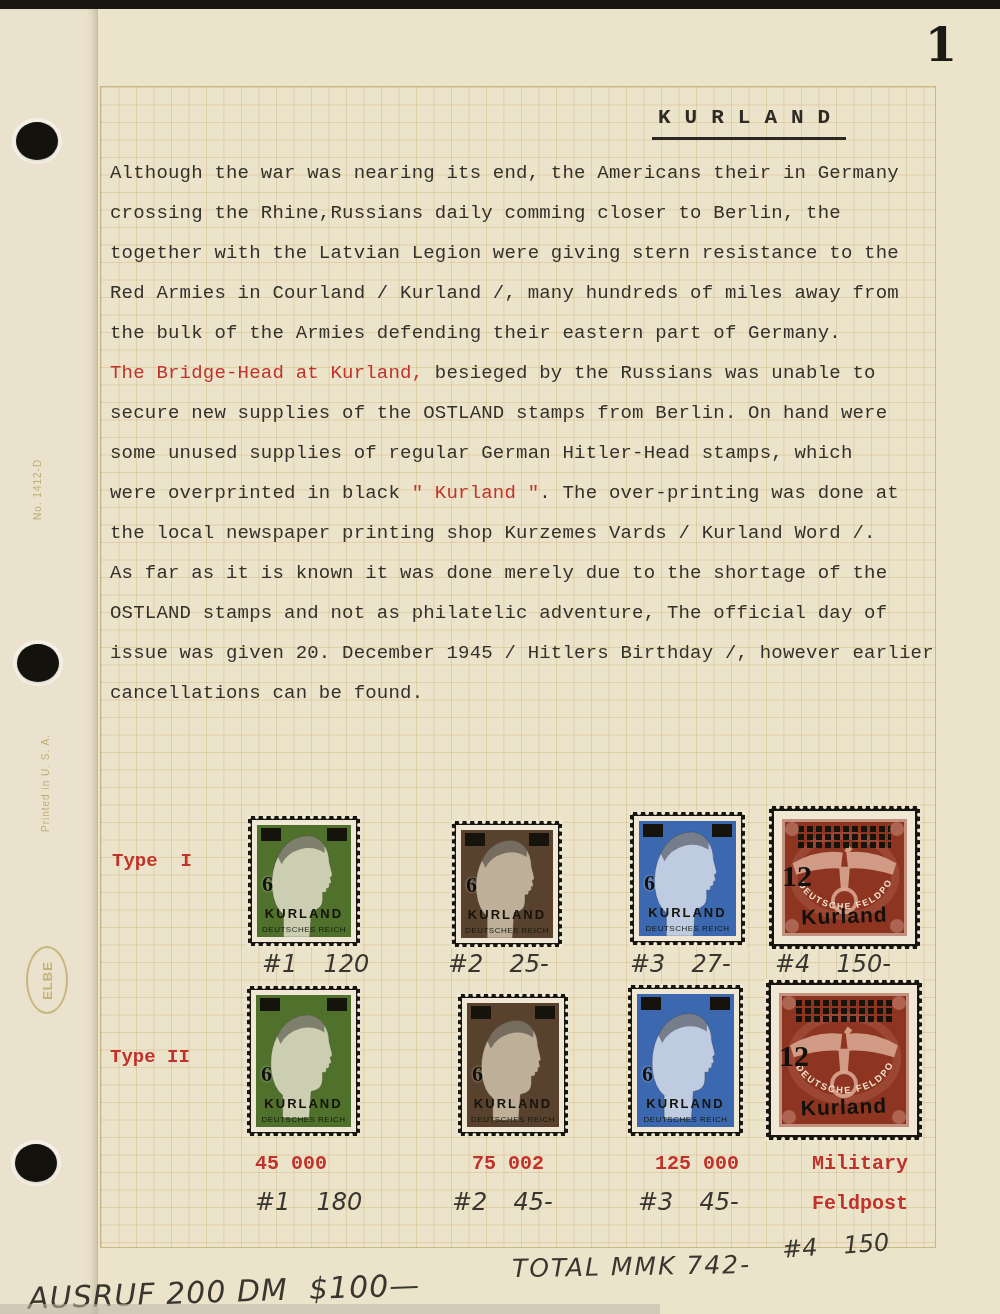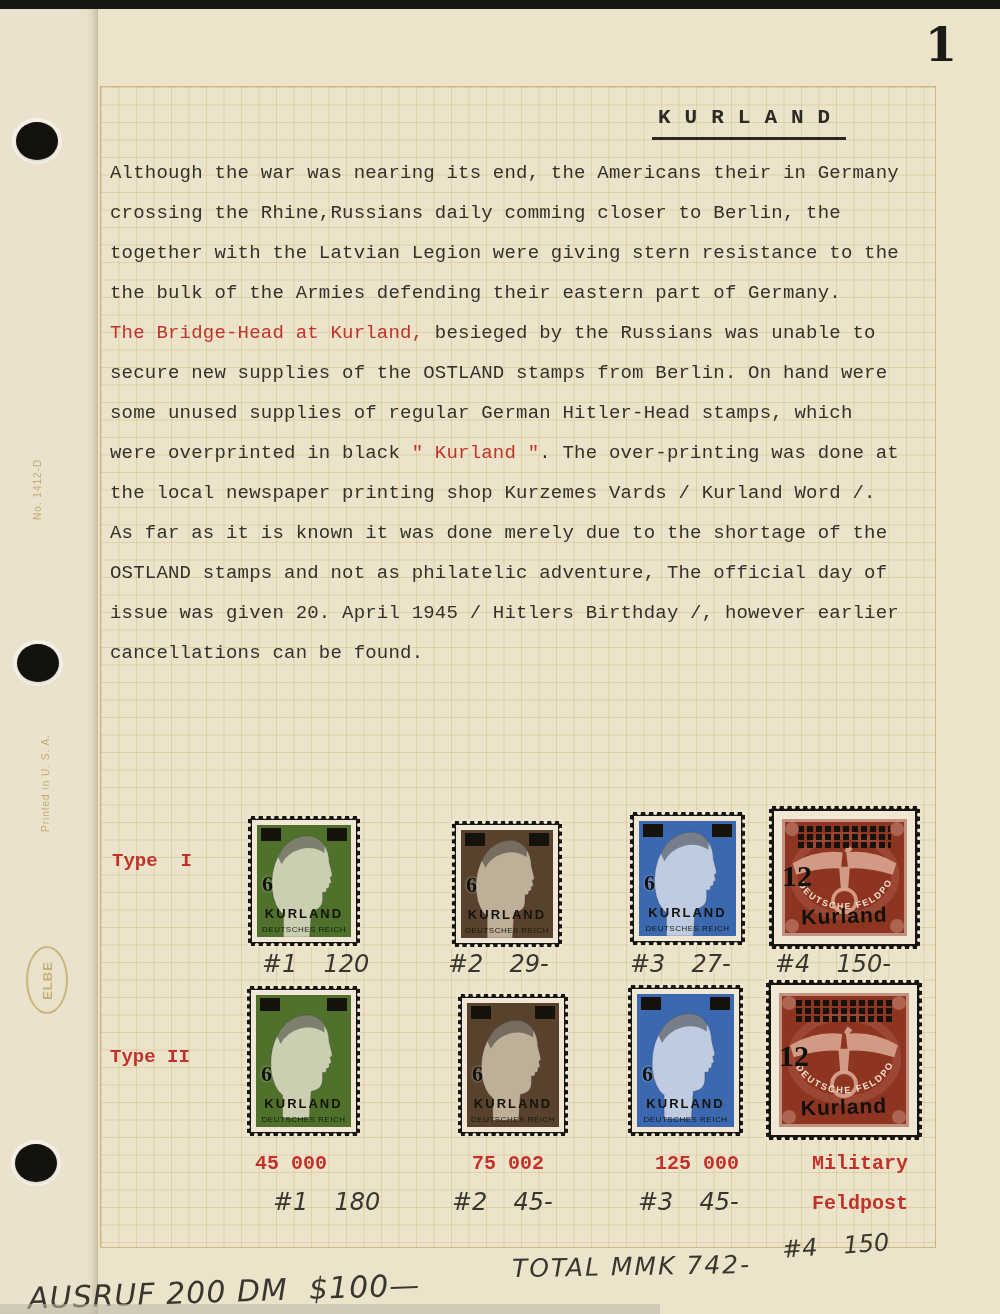--- a/index.html
+++ b/index.html
@@ -92,29 +92,30 @@
   <div class="grid-area"></div>
 
   <div class="page-num">1</div>
 
   <div class="title tw">KURLAND</div>
 
   <div class="para tw">
     <div class="tline"><span>Although the war was nearing its end, the Americans their in Germany</span></div>
     <div class="tline"><span>crossing the Rhine,Russians daily comming closer to Berlin, the</span></div>
     <div class="tline"><span>together with the Latvian Legion were giving stern resistance to the</span></div>
+    <div class="tline"><span>Red Armies in Courland / Kurland /, many hundreds of miles away from</span></div>
     <div class="tline"><span>the bulk of the Armies defending their eastern part of Germany.</span></div>
     <div class="tline"><span class="red">The Bridge-Head at Kurland,</span><span> besieged by the Russians was unable to</span></div>
     <div class="tline"><span>secure new supplies of the OSTLAND stamps from Berlin. On hand were</span></div>
     <div class="tline"><span>some unused supplies of regular German Hitler-Head stamps, which</span></div>
     <div class="tline"><span>were overprinted in black </span><span class="red">" Kurland "</span><span>. The over-printing was done at</span></div>
     <div class="tline"><span>the local newspaper printing shop Kurzemes Vards / Kurland Word /.</span></div>
     <div class="tline"><span>As far as it is known it was done merely due to the shortage of the</span></div>
     <div class="tline"><span>OSTLAND stamps and not as philatelic adventure, The official day of</span></div>
-    <div class="tline"><span>issue was given 20. April 1945 / Hitlers Birthday /, however earlier</span></div>
+    <div class="tline"><span>issue was given 20. December 1945 / Hitlers Birthday /, however earlier</span></div>
     <div class="tline"><span>cancellations can be found.</span></div>
   </div>
 
   <div class="type-label" style="left:112px;top:850px;">Type  I</div>
   <div class="type-label" style="left:110px;top:1046px;">Type II</div>
 
   <div class="mount" style="left:248px;top:816px;width:112px;height:130px;">
     <div class="paper">
         <div class="panel c-green">
       <svg class="art" viewBox="0 0 100 120">
@@ -188,21 +189,21 @@
           <div class="orn" style="right:3px;top:3px;"></div>
       <div class="orn" style="left:3px;bottom:3px;"></div>
           <div class="orn" style="right:3px;bottom:3px;"></div>
       <div class="fp-val">12</div>
       <div class="fp-name">Kurland</div>
     </div>
       </div>
   </div>
 
   <div class="hand ann" style="left:262px;top:950px;"><span>#1</span><span class="pr">120</span></div>
-  <div class="hand ann" style="left:448px;top:950px;"><span>#2</span><span class="pr">29-</span></div>
+  <div class="hand ann" style="left:448px;top:950px;"><span>#2</span><span class="pr">25-</span></div>
   <div class="hand ann" style="left:630px;top:950px;"><span>#3</span><span class="pr">27-</span></div>
   <div class="hand ann" style="left:775px;top:950px;"><span>#4</span><span class="pr">150-</span></div>
 
   <div class="mount" style="left:247px;top:986px;width:113px;height:150px;">
     <div class="paper">
         <div class="panel c-green">
       <svg class="art" viewBox="0 0 100 120">
         <path d="M28 120 L28 96 Q18 88 16 70 Q14 50 22 34 Q30 16 48 12 Q64 9 72 22 Q77 30 77 40 L80 52 Q81 55 78 56 L79 60 Q80 63 77 63 Q78 68 74 68 Q75 73 70 72 L70 80 Q70 90 58 92 L56 120 Z" fill="#e7e3cf" opacity=".82" stroke="rgba(0,0,0,.25)"></path>
         <path d="M22 34 Q30 16 48 12 Q64 9 72 22 L72 30 Q60 22 46 26 Q32 30 26 42 Z" fill="rgba(0,0,0,.38)"></path>
       </svg>
@@ -278,21 +279,21 @@
     </div>
       </div>
   </div>
 
   <div class="qty" style="left:255px;top:1152px;">45 000</div>
   <div class="qty" style="left:472px;top:1152px;">75 002</div>
   <div class="qty" style="left:655px;top:1152px;">125 000</div>
   <div class="qty" style="left:812px;top:1152px;">Military</div>
   <div class="qty" style="left:812px;top:1192px;text-align:right;">Feldpost</div>
 
-  <div class="hand ann" style="left:255px;top:1188px;margin-left:18px;"><span>#1</span><span class="pr">180</span></div>
+  <div class="hand ann" style="left:255px;top:1188px;"><span>#1</span><span class="pr">180</span></div>
   <div class="hand ann" style="left:452px;top:1188px;"><span>#2</span><span class="pr">45-</span></div>
   <div class="hand ann" style="left:638px;top:1188px;"><span>#3</span><span class="pr">45-</span></div>
   <div class="hand ann" style="left:782px;top:1232px;transform:rotate(-4deg);"><span>#4</span><span class="pr">150</span></div>
 
   <div class="hand" style="left:512px;top:1252px;font-size:25px;letter-spacing:2px;transform:rotate(-1deg);">TOTAL MMK 742-</div>
   <div class="hand" style="left:28px;top:1274px;font-size:30px;letter-spacing:1px;transform:rotate(-2deg);">AUSRUF 200 DM  $100—</div>
 
   <div class="bottom-edge"></div>
 </div>
 

